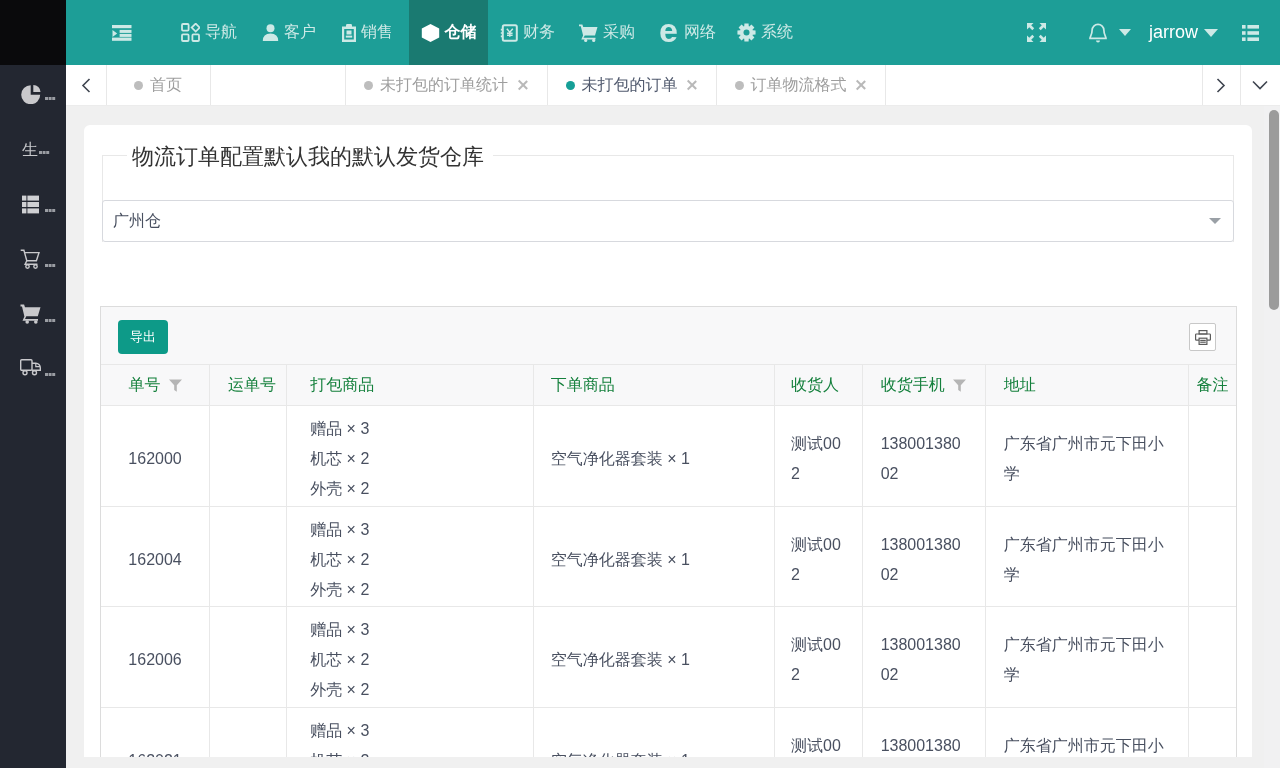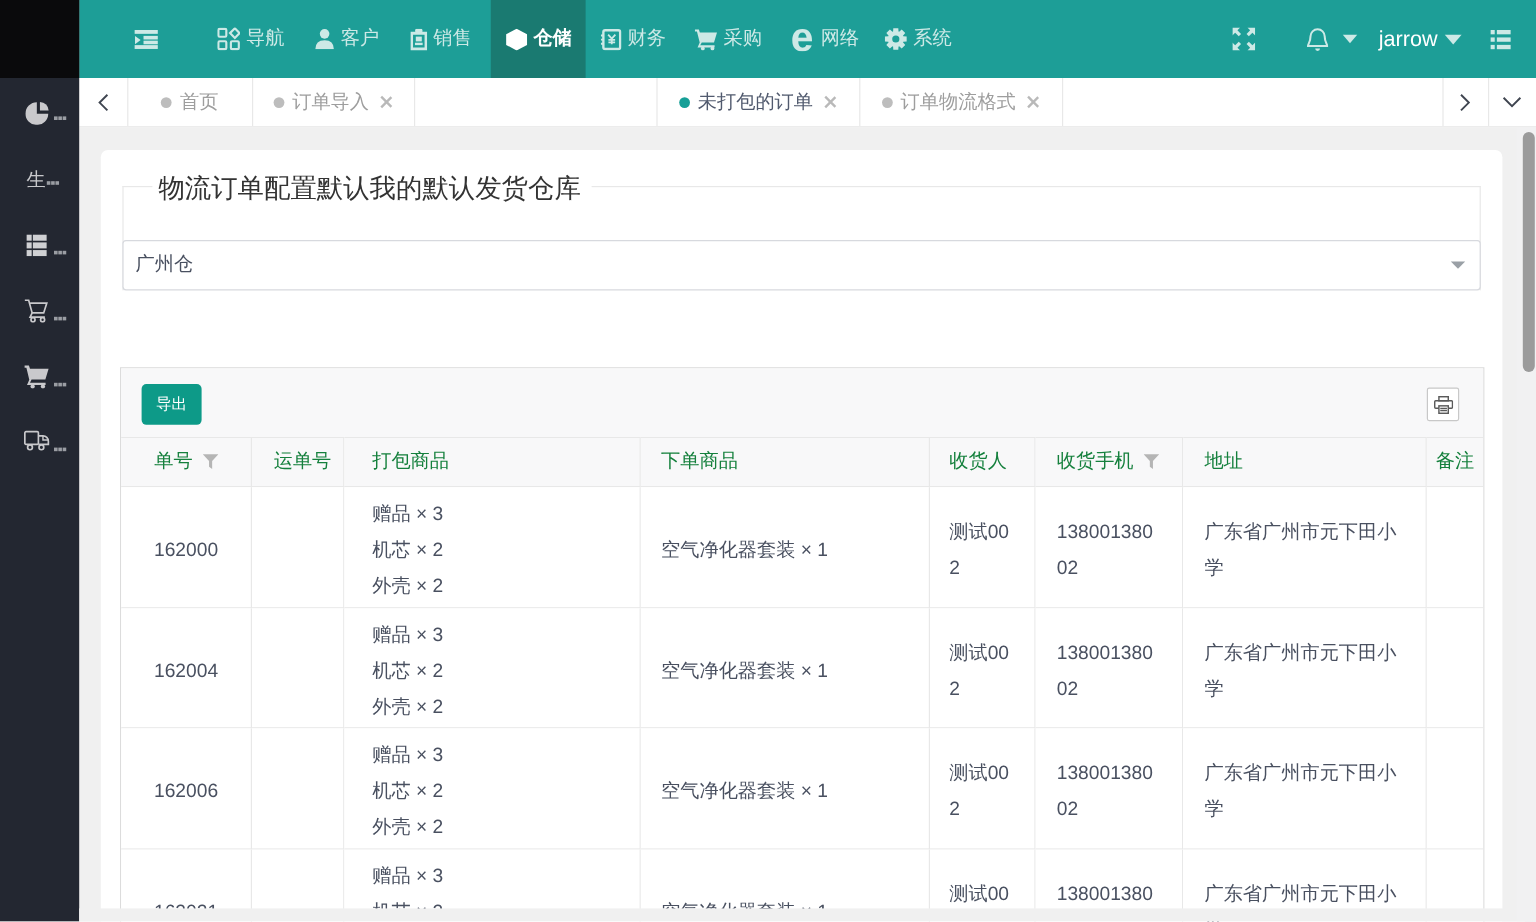--- a/index.html
+++ b/index.html
@@ -165,22 +165,22 @@
 
 <div id="tabbar" class="abs">
   <div class="tab" style="left:0;width:40px">
       <svg width="10" height="15" viewBox="0 0 10 15" fill="none" stroke="#3f4550" stroke-width="1.6">
         <polyline points="8.5,1 2,7.5 8.5,14"></polyline>
       </svg>
     </div>
   <div class="tabsep" style="left:40px"></div>
   <div class="tab" style="left:40px;width:104px"><span class="dot"></span>首页</div>
   <div class="tabsep" style="left:144px"></div>
-  <div class="tab" style="left:144px;width:135px"><span class="dot"></span>订单导入<span class="tab-x"></span></div>
   <div class="tabsep" style="left:279px"></div>
+  <div class="tab" style="left:279px;width:202px"><span class="dot"></span>未打包的订单统计<span class="tab-x"></span></div>
   <div class="tabsep" style="left:481px"></div>
   <div class="tab tab-on" style="left:481px;width:169px"><span class="dot dot-on"></span>未打包的订单<span class="tab-x"></span></div>
   <div class="tabsep" style="left:650px"></div>
   <div class="tab" style="left:650px;width:169px"><span class="dot"></span>订单物流格式<span class="tab-x"></span></div>
   <div class="tabsep" style="left:819px"></div>
   <div class="tabsep" style="left:1136px"></div>
   <div class="tab" style="left:1136px;width:38px">
       <svg width="10" height="15" viewBox="0 0 10 15" fill="none" stroke="#3f4550" stroke-width="1.6">
         <polyline points="1.5,1 8,7.5 1.5,14"></polyline>
       </svg>

